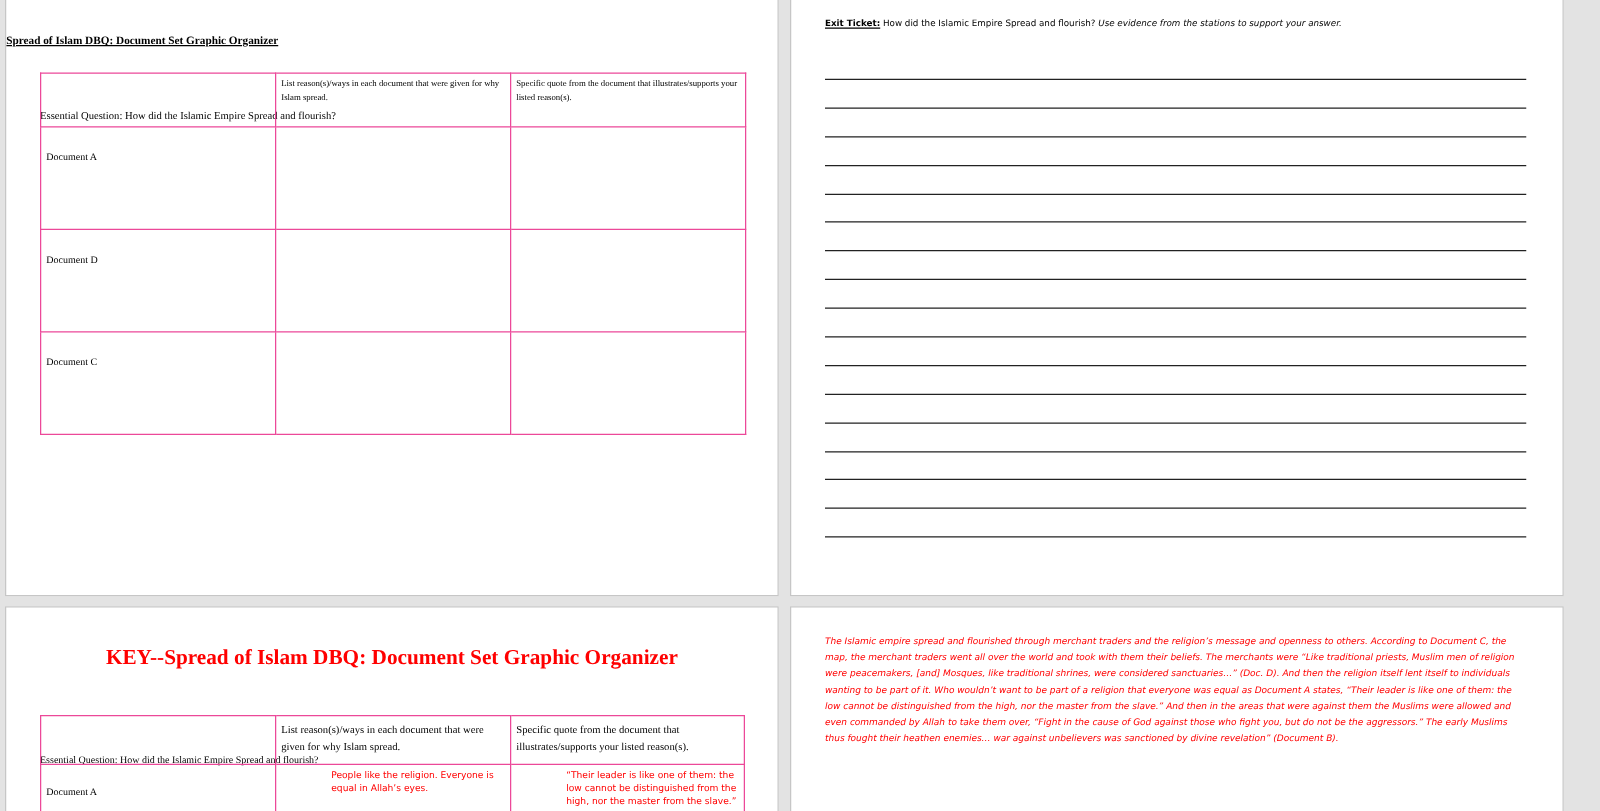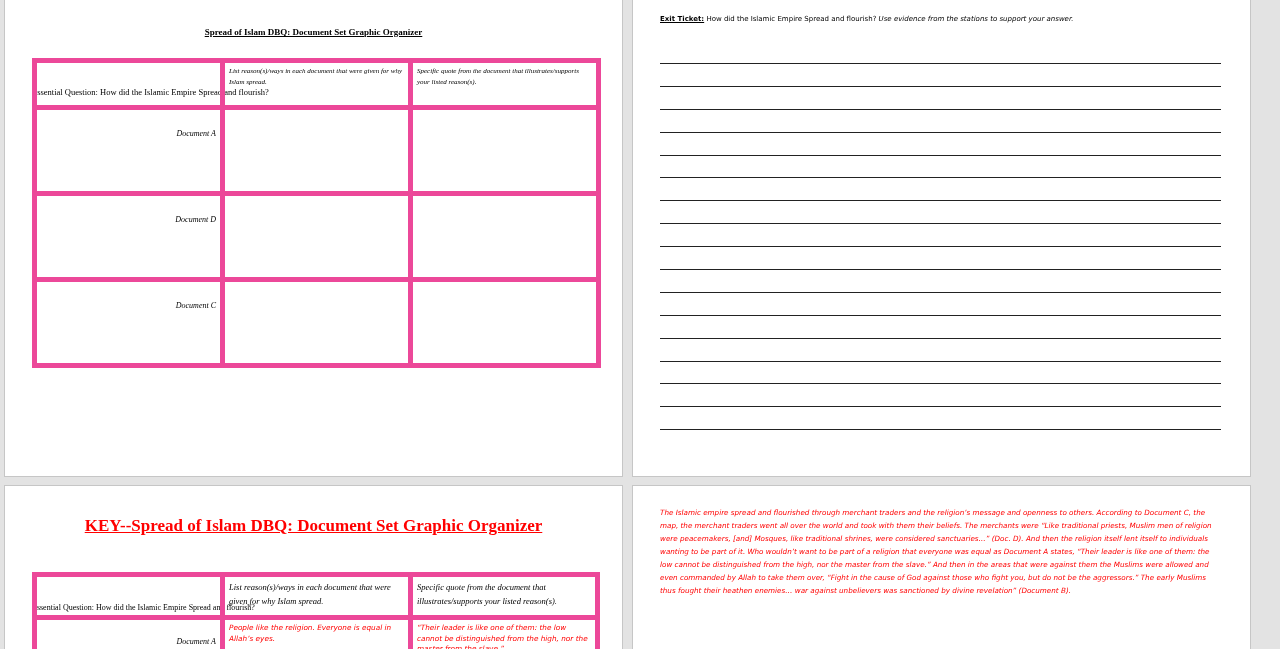--- a/index.html
+++ b/index.html
@@ -3,47 +3,47 @@
 <meta charset="utf-8">
 <style>
   html, body { margin:0; padding:0; }
   body { width:1280px; height:649px; background:#e3e3e3; position:relative; overflow:hidden; font-family:"Liberation Serif", serif; }
   .page { position:absolute; background:#fff; border:1px solid #c6c6c6; box-sizing:border-box; overflow:hidden; }
   #p1 { left:4px; top:-2px; width:619px; height:479px; }
   #p2 { left:632px; top:-2px; width:619px; height:479px; }
   #p3 { left:4px; top:485px; width:619px; height:170px; }
   #p4 { left:632px; top:485px; width:619px; height:170px; }
 
-  .title1 { position:absolute; left:0; width:100%; top:28px; text-align:center; font-weight:bold; font-size:9px; text-decoration:underline; color:#000; }
+  .title1 { position:absolute; left:0; width:100%; top:28px; font-weight:bold; font-size:9px; text-decoration:underline; color:#000; }
   .eq { position:absolute; left:27px; font-size:8.5px; color:#000;margin-top:45px; }
 
   table.org { position:absolute; left:27px; border-collapse:collapse; table-layout:fixed; }
-  table.org td { border:5px solid #ec4899; vertical-align:top; padding:0; font-size:7px; color:#000;font-style:italic; }
+  table.org td { border:1px solid #ec4899; vertical-align:top; padding:0; font-size:7px; color:#000; }
   table.org td .c { padding:3px 4px; line-height:1.6; }
-  table.org td.rowlbl .c { padding-top:17px; font-size:8px;text-align:right; }
+  table.org td.rowlbl .c { padding-top:17px; font-size:8px; }
 
   #p1 table.org { top:59px; width:564px; }
   #p1 table.org tr.hdr td { height:42px; }
   #p1 table.org tr.doc td { height:81px; }
   #p1 table.org td.rowlbl .c { padding-top:18px; }
 
   .exit { position:absolute; left:27px; top:16px; font-family:"DejaVu Sans", sans-serif; font-size:7px; color:#000; }
   .exit .lbl { font-weight:bold; text-decoration:underline; }
   .exit .it { font-style:italic; }
   .lines { position:absolute; left:27px; top:64px; width:561px; }
   .line { height:1px; background:#222; margin-bottom:21.9px; }
 
-  .title3 { position:absolute; left:0; width:100%; top:30px; text-align:center; font-weight:bold; font-size:17px; text-decoration:underline; color:#ff0000; }
+  .title3 { position:absolute; left:0; width:100%; top:30px; text-align:center; font-weight:bold; font-size:17px; color:#ff0000; }
   #p3 .eq { top:72px; font-size:8px; }
   #p3 table.org { top:86px; width:563px; }
   #p3 table.org tr.hdr td { height:38px; }
   #p3 table.org tr.hdr td .c { font-size:8.5px; line-height:1.7; }
   #p3 table.org tr.doc td { height:50px; }
   #p3 table.org td.rowlbl .c { padding-top:16px; font-size:8px; }
-  .red { color:#ff0000 !important; font-family:"DejaVu Sans", sans-serif; font-size:7.3px !important; line-height:1.45 !important; }
+  .red { color:#ff0000 !important; font-family:"DejaVu Sans", sans-serif; font-size:7.3px !important; line-height:1.45 !important;margin-left:40px; }
 
   .essay { position:absolute; left:27px; top:20px; width:563px; font-family:"DejaVu Sans", sans-serif; font-style:italic; font-size:7.2px; line-height:13px; color:#ff0000; }
 </style>
 </head>
 <body>
 
 <div class="page" id="p1">
   <div class="title1">Spread of Islam DBQ:  Document Set Graphic Organizer</div>
   <div class="eq" style="top:43px;">Essential Question: How did the Islamic Empire Spread and flourish?</div>
   <table class="org">

